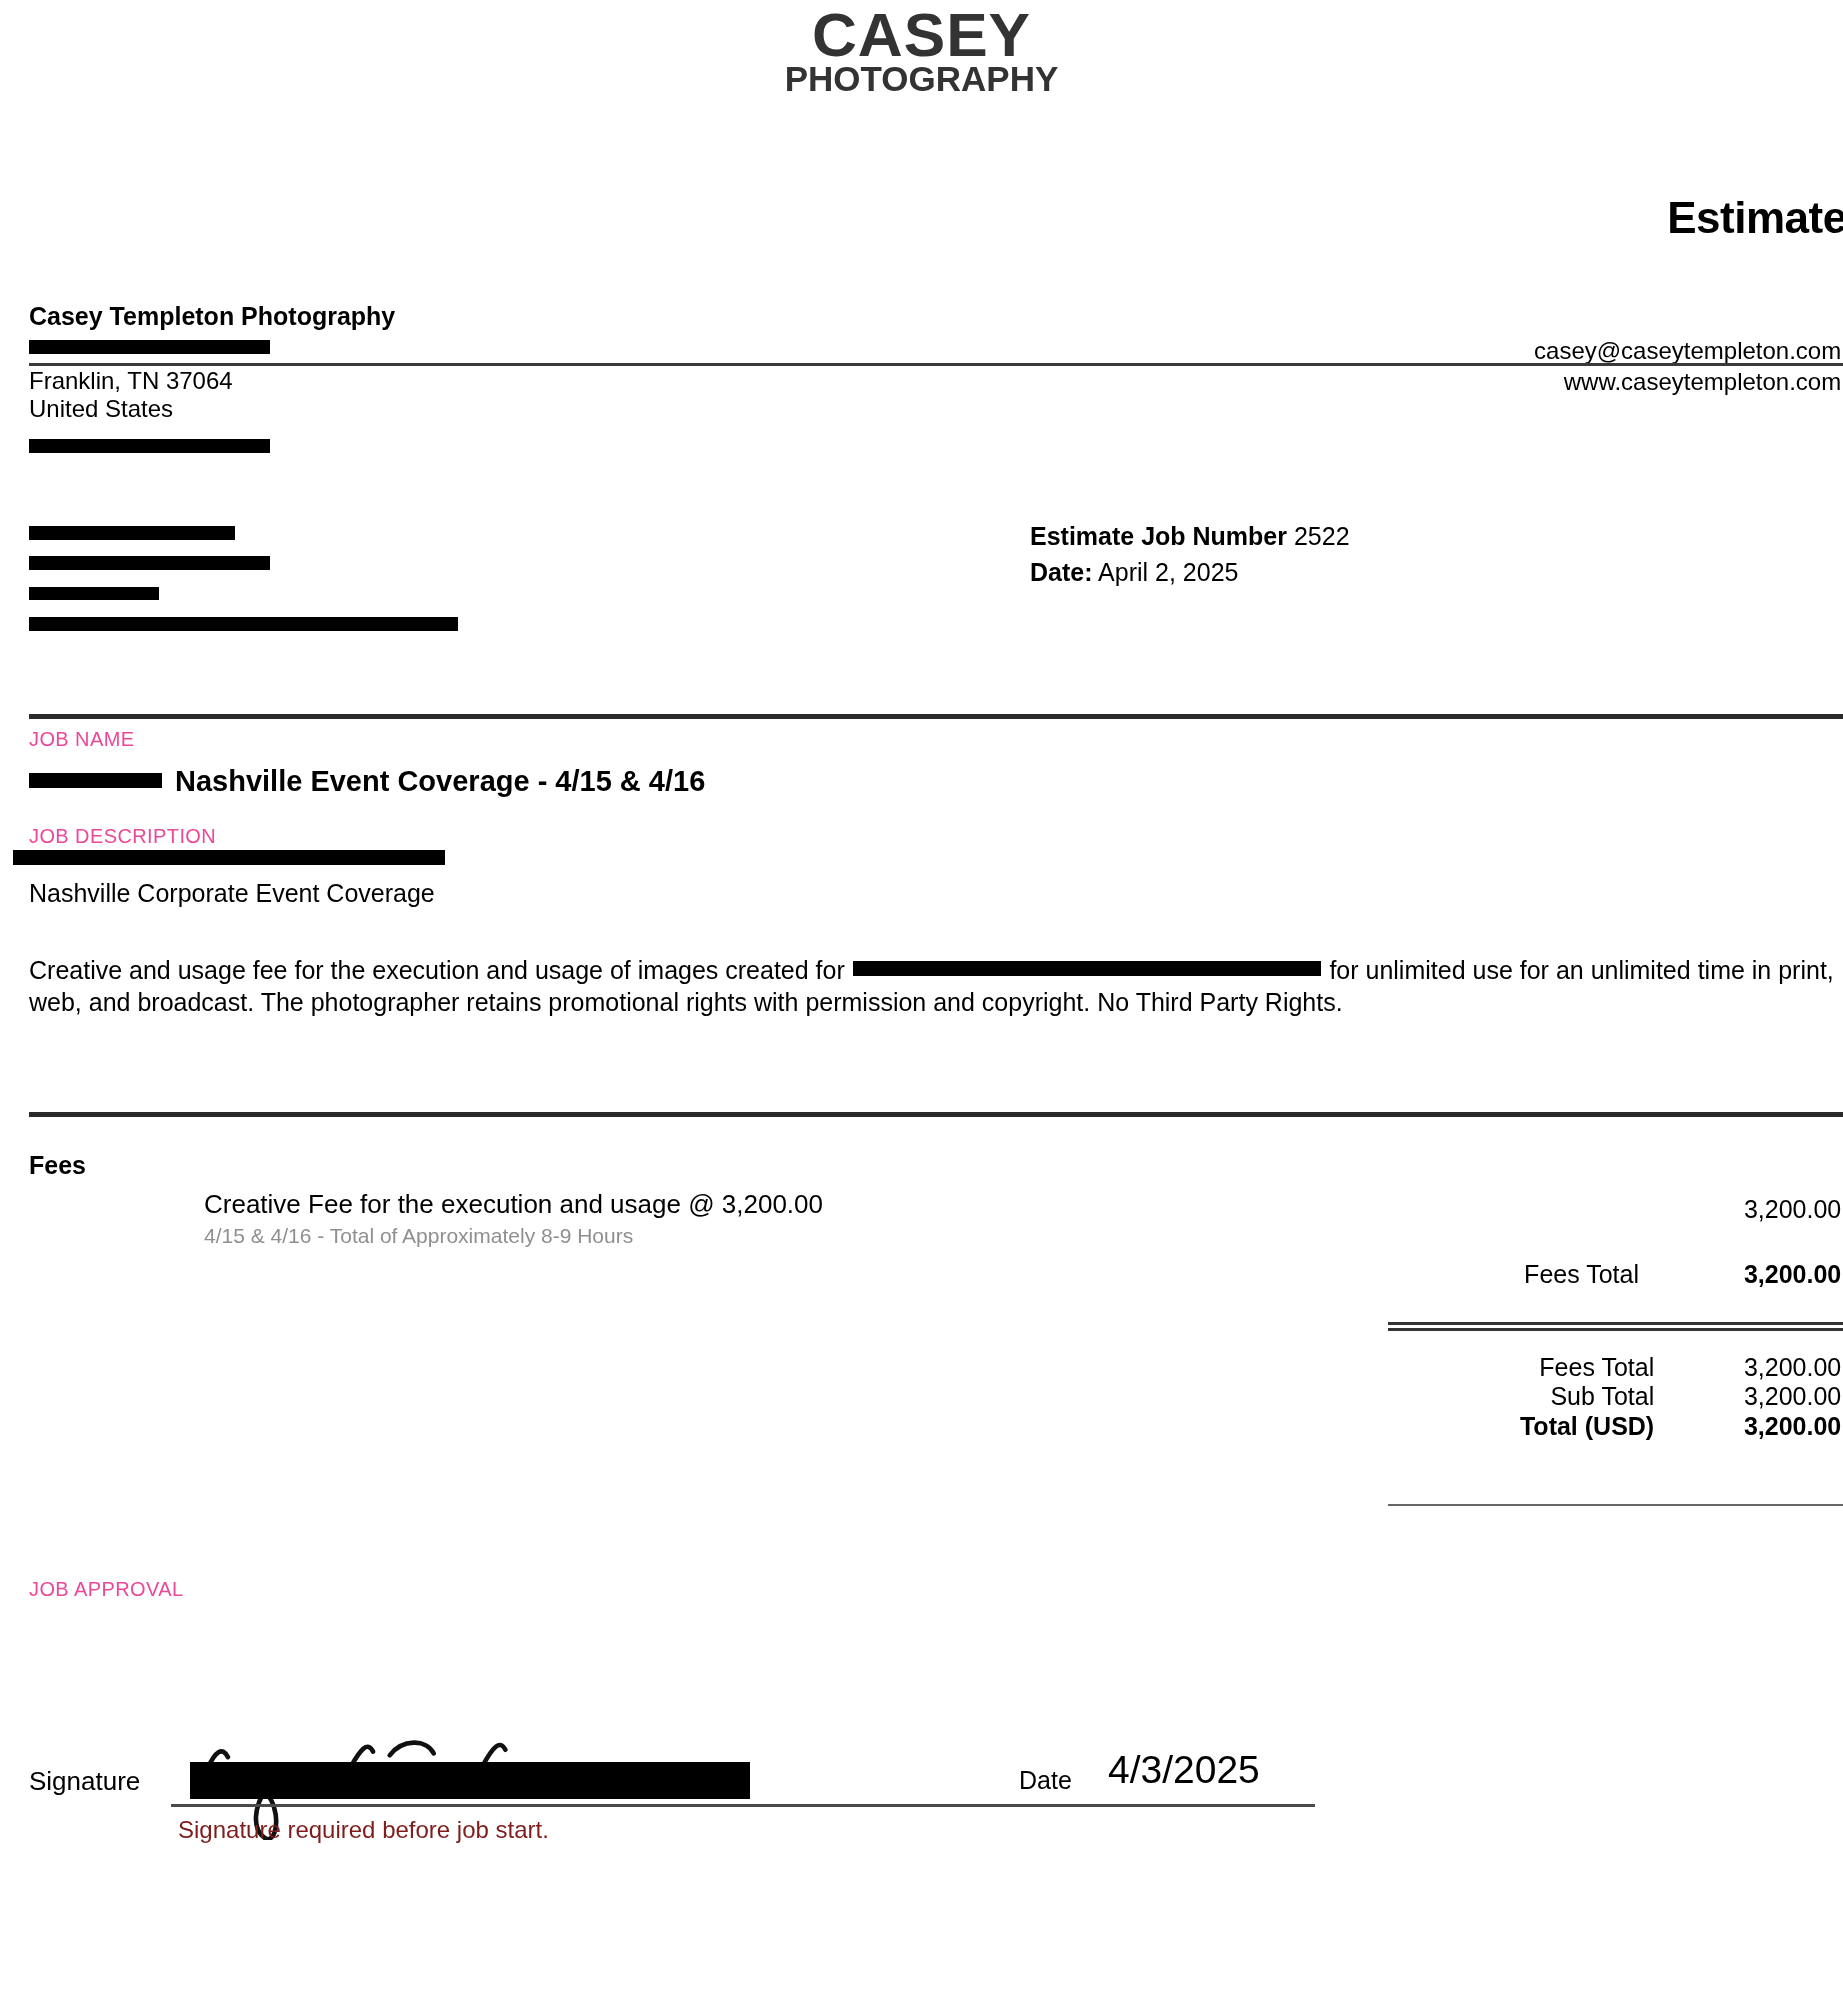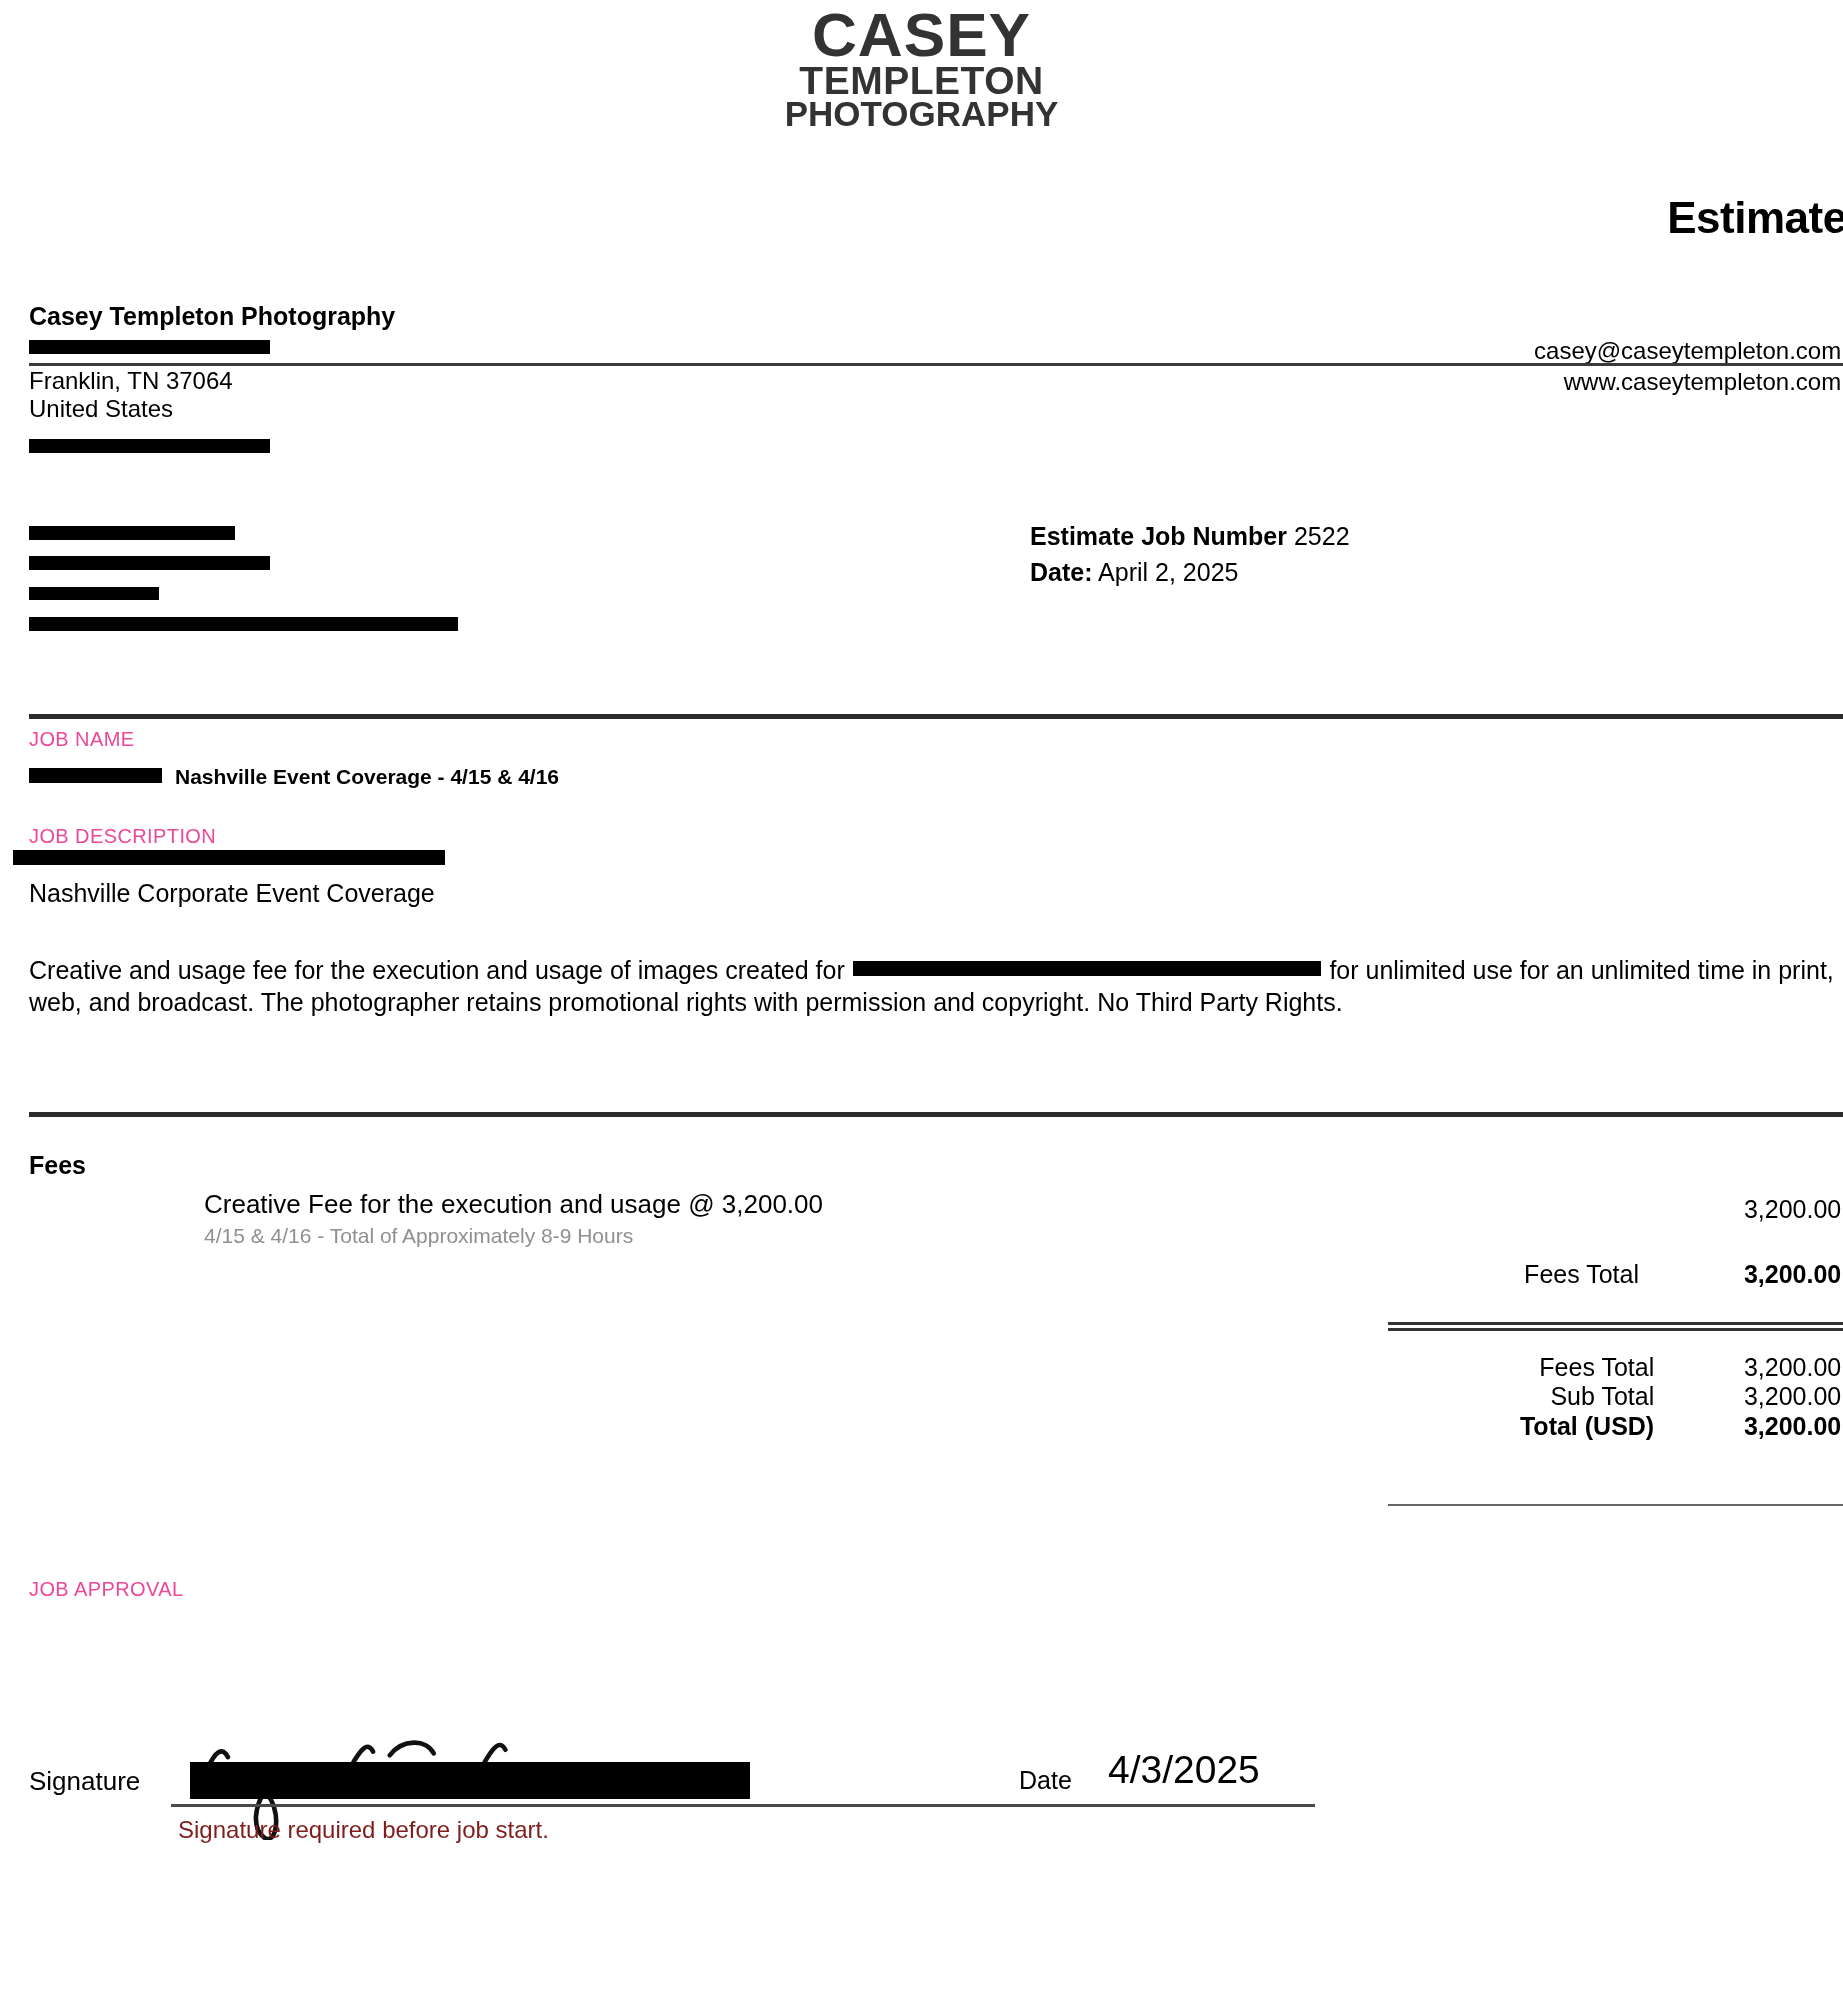--- a/index.html
+++ b/index.html
@@ -139,21 +139,21 @@
     left: 29px;
     font-size: 20px;
     color: #ec4899;
     letter-spacing: 0.4px;
   }
 
   .job-name-row {
     position: absolute;
     left: 29px;
     top: 753px;
-    font-size: 21px;
+    font-size: 29px;
     font-weight: bold;
     white-space: nowrap;
   }
   .job-name-row .redact-inline {
     width: 133px;
     height: 15.6px;
     margin-right: 13px;
     position: relative;
     top: -2.8px;
   }
@@ -346,21 +346,20 @@
     background: #0a0a0a;
   }
 </style>
 </head>
 <body>
 
 <div class="page">
 
   <div class="logo">
     <div class="logo-l1">CASEY</div>
-    <div class="logo-l2">TEMPLETON</div>
     <div class="logo-l3">PHOTOGRAPHY</div>
   </div>
 
   <div class="doc-title">Estimate</div>
 
   <div class="sender">
     <div class="sender-name">Casey Templeton Photography</div>
     <span class="redact" style="width:241px;"></span>
     <div class="sender-line" style="margin-top:13px;">Franklin, TN 37064</div>
     <div class="sender-line">United States</div>

